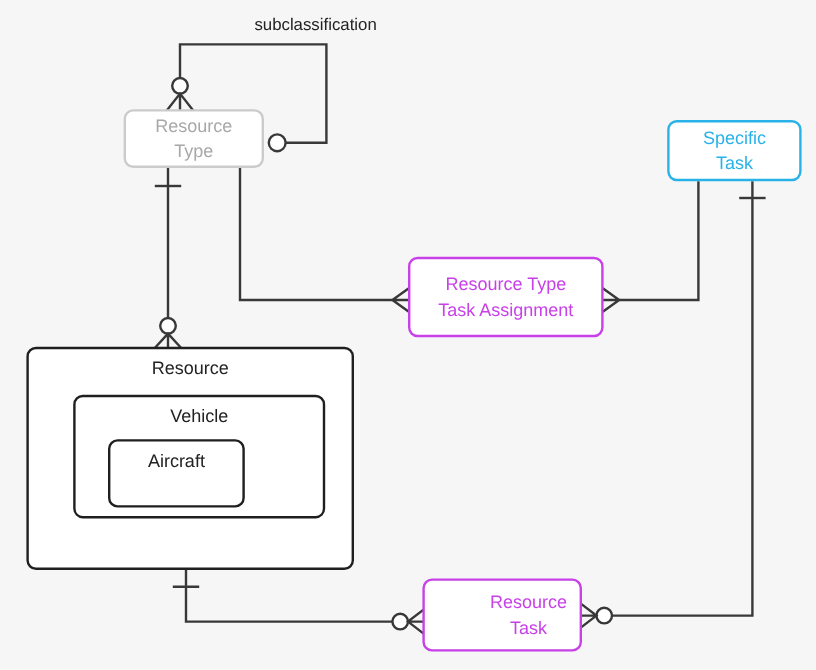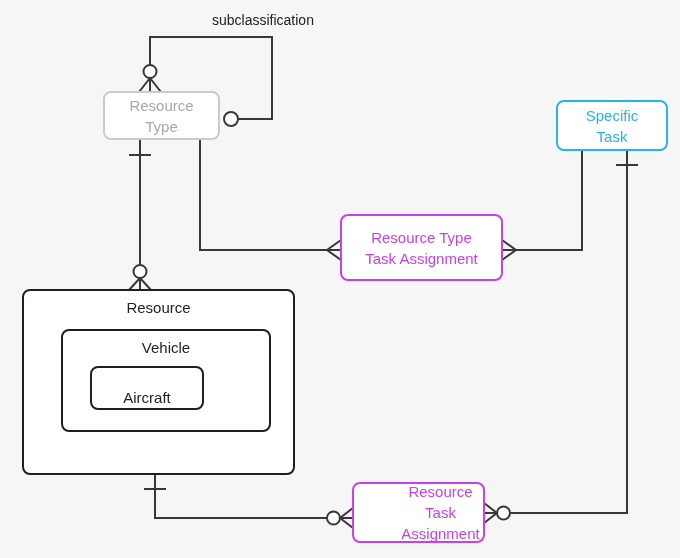--- a/index.html
+++ b/index.html
@@ -110,22 +110,21 @@
   </div>
 
   <div class="node container" style="left:22px; top:289px; width:273px; height:186px;">
     <span>Resource</span>
   </div>
 
   <div class="node container" style="left:61px; top:329px; width:210px; height:103px;">
     <span>Vehicle</span>
   </div>
 
-  <div class="node container" style="left:90px; top:366px; width:114px; height:44px;justify-content:flex-end;">
+  <div class="node container" style="left:90px; top:366px; width:114px; height:57px;">
     <span>Aircraft</span>
   </div>
 
   <div class="node magenta" style="left:352px; top:482px; width:133px; height:61px;padding-left:44px;">
     <span>Resource Task</span>
-    <span>Assignment</span>
   </div>
 
 </div>
 
 </body></html>

